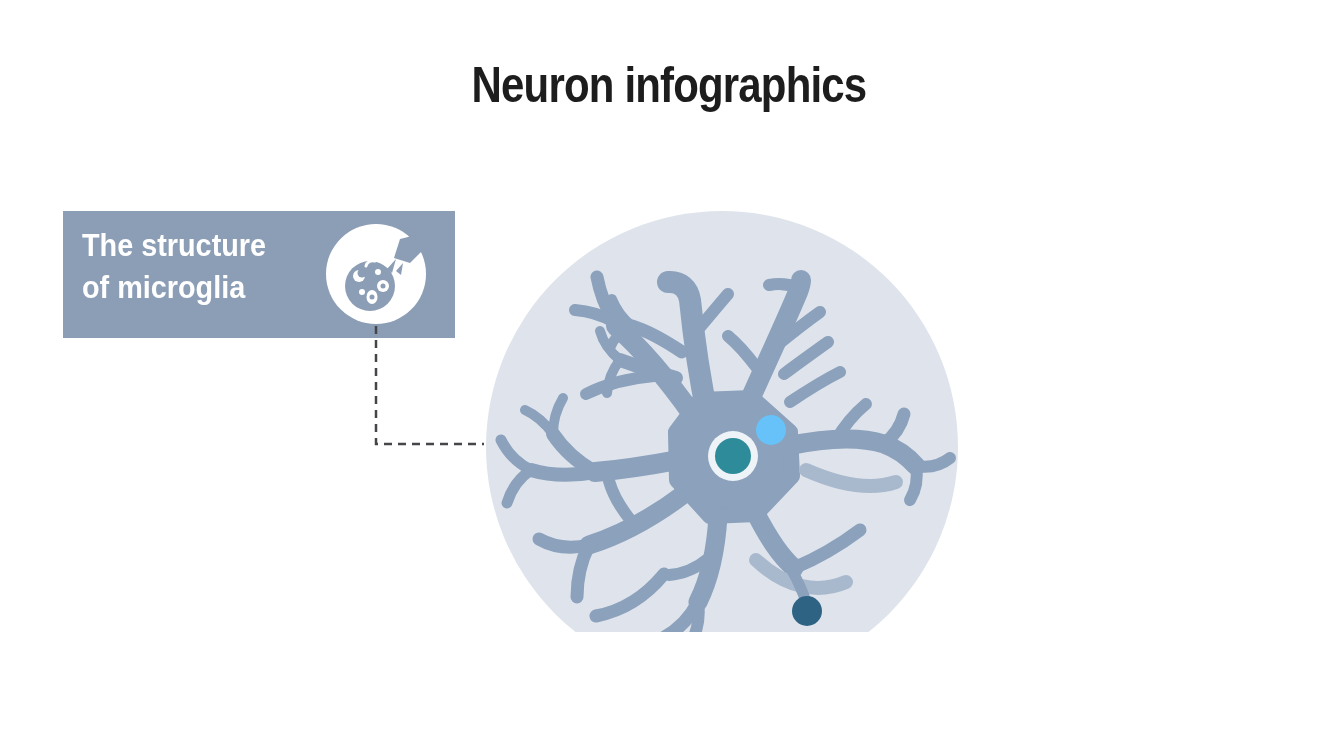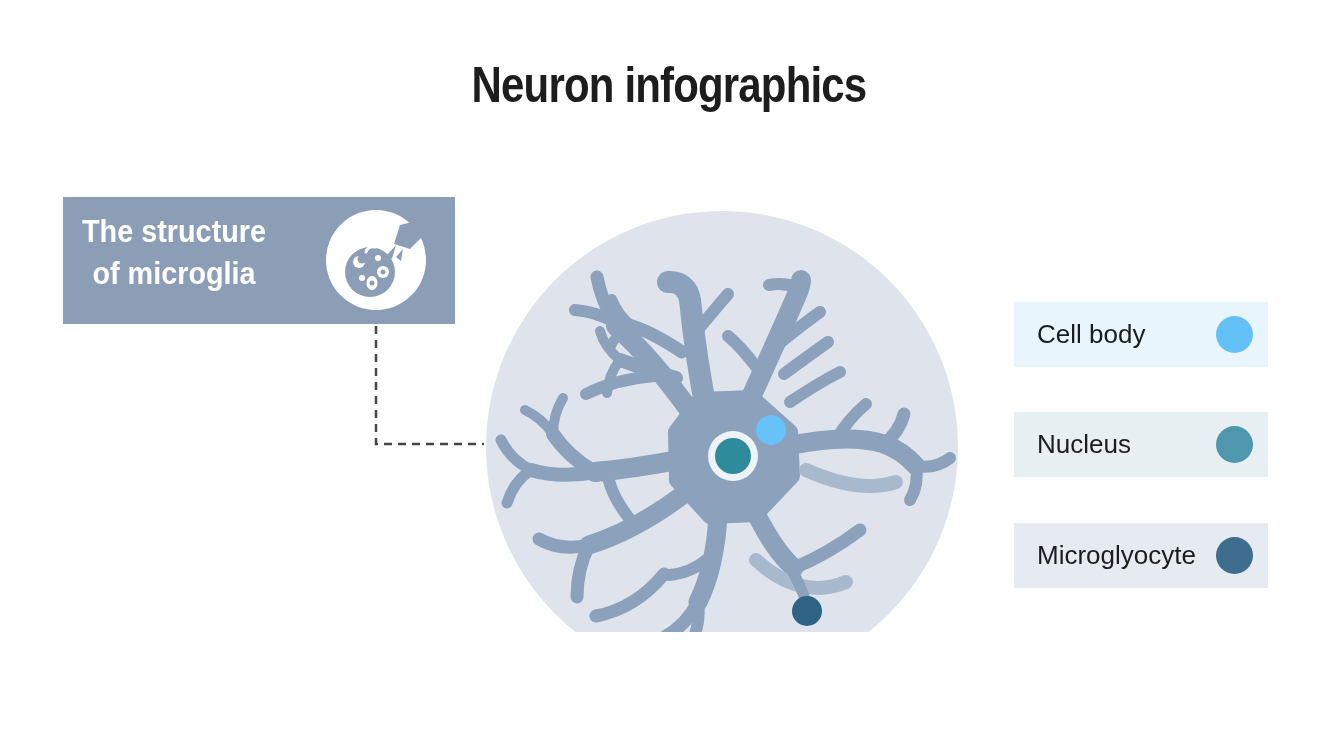--- a/index.html
+++ b/index.html
@@ -8,21 +8,21 @@
     font-family:"Liberation Sans", sans-serif;color:#202124;
   }
   
   .title-wrap{position:absolute;left:0;top:56px;width:100%;text-align:center;}
   .title-text{
     display:inline-block;margin:0;font-size:50px;font-weight:800;color:#1d1d1d;
     letter-spacing:-1px;transform:scaleX(.84);transform-origin:center;
     font-family:"Liberation Sans", sans-serif;
   }
   
-  .header-card{position:absolute;left:63px;top:197px;width:392px;height:127px;text-align:center;}
+  .header-card{position:absolute;left:63px;top:211px;width:392px;height:127px;}
   .header-card .heading{
     position:absolute;left:19px;top:13px;margin:0;color:#ffffff;font-size:32px;
     font-weight:bold;line-height:42px;transform:scaleX(.9);transform-origin:left center;
     white-space:pre-line;
   }
   .header-icon{position:absolute;left:263px;top:13px;width:100px;height:100px;}
   
   .legend{position:absolute;left:1014px;top:302px;width:254px;height:286px;}
   .legend-row{
     position:absolute;left:0;width:254px;height:65px;display:flex;align-items:center;
@@ -137,29 +137,15 @@
       <path d="M614 322 C602 315 589 311 575 310" stroke-width="12"></path>
       <path d="M654 376 C630 378 606 384 586 394" stroke-width="12"></path>
     </g>
 
     <circle cx="771" cy="430" r="15" fill="#66C2F8"></circle>
     <circle cx="733" cy="456" r="25" fill="#EEF3F8"></circle>
     <circle cx="733" cy="456" r="18" fill="#2E8B99"></circle>
     <circle cx="807" cy="611" r="15" fill="#2F6384"></circle>
   </svg>
 
-  <div class="legend">
-    <div class="legend-row" style="background: rgb(233, 245, 252);">
-      <span class="legend-label">Cell body</span>
-      <span class="legend-dot" style="background: rgb(99, 193, 248);"></span>
-    </div>
-    <div class="legend-row" style="background: rgb(231, 239, 242);">
-      <span class="legend-label">Nucleus</span>
-      <span class="legend-dot" style="background: rgb(78, 151, 173);"></span>
-    </div>
-    <div class="legend-row" style="background: rgb(229, 235, 240);">
-      <span class="legend-label">Microglyocyte</span>
-      <span class="legend-dot" style="background: rgb(62, 109, 142);"></span>
-    </div>
-  </div>
 
 
 </div>
 
 </body></html>

